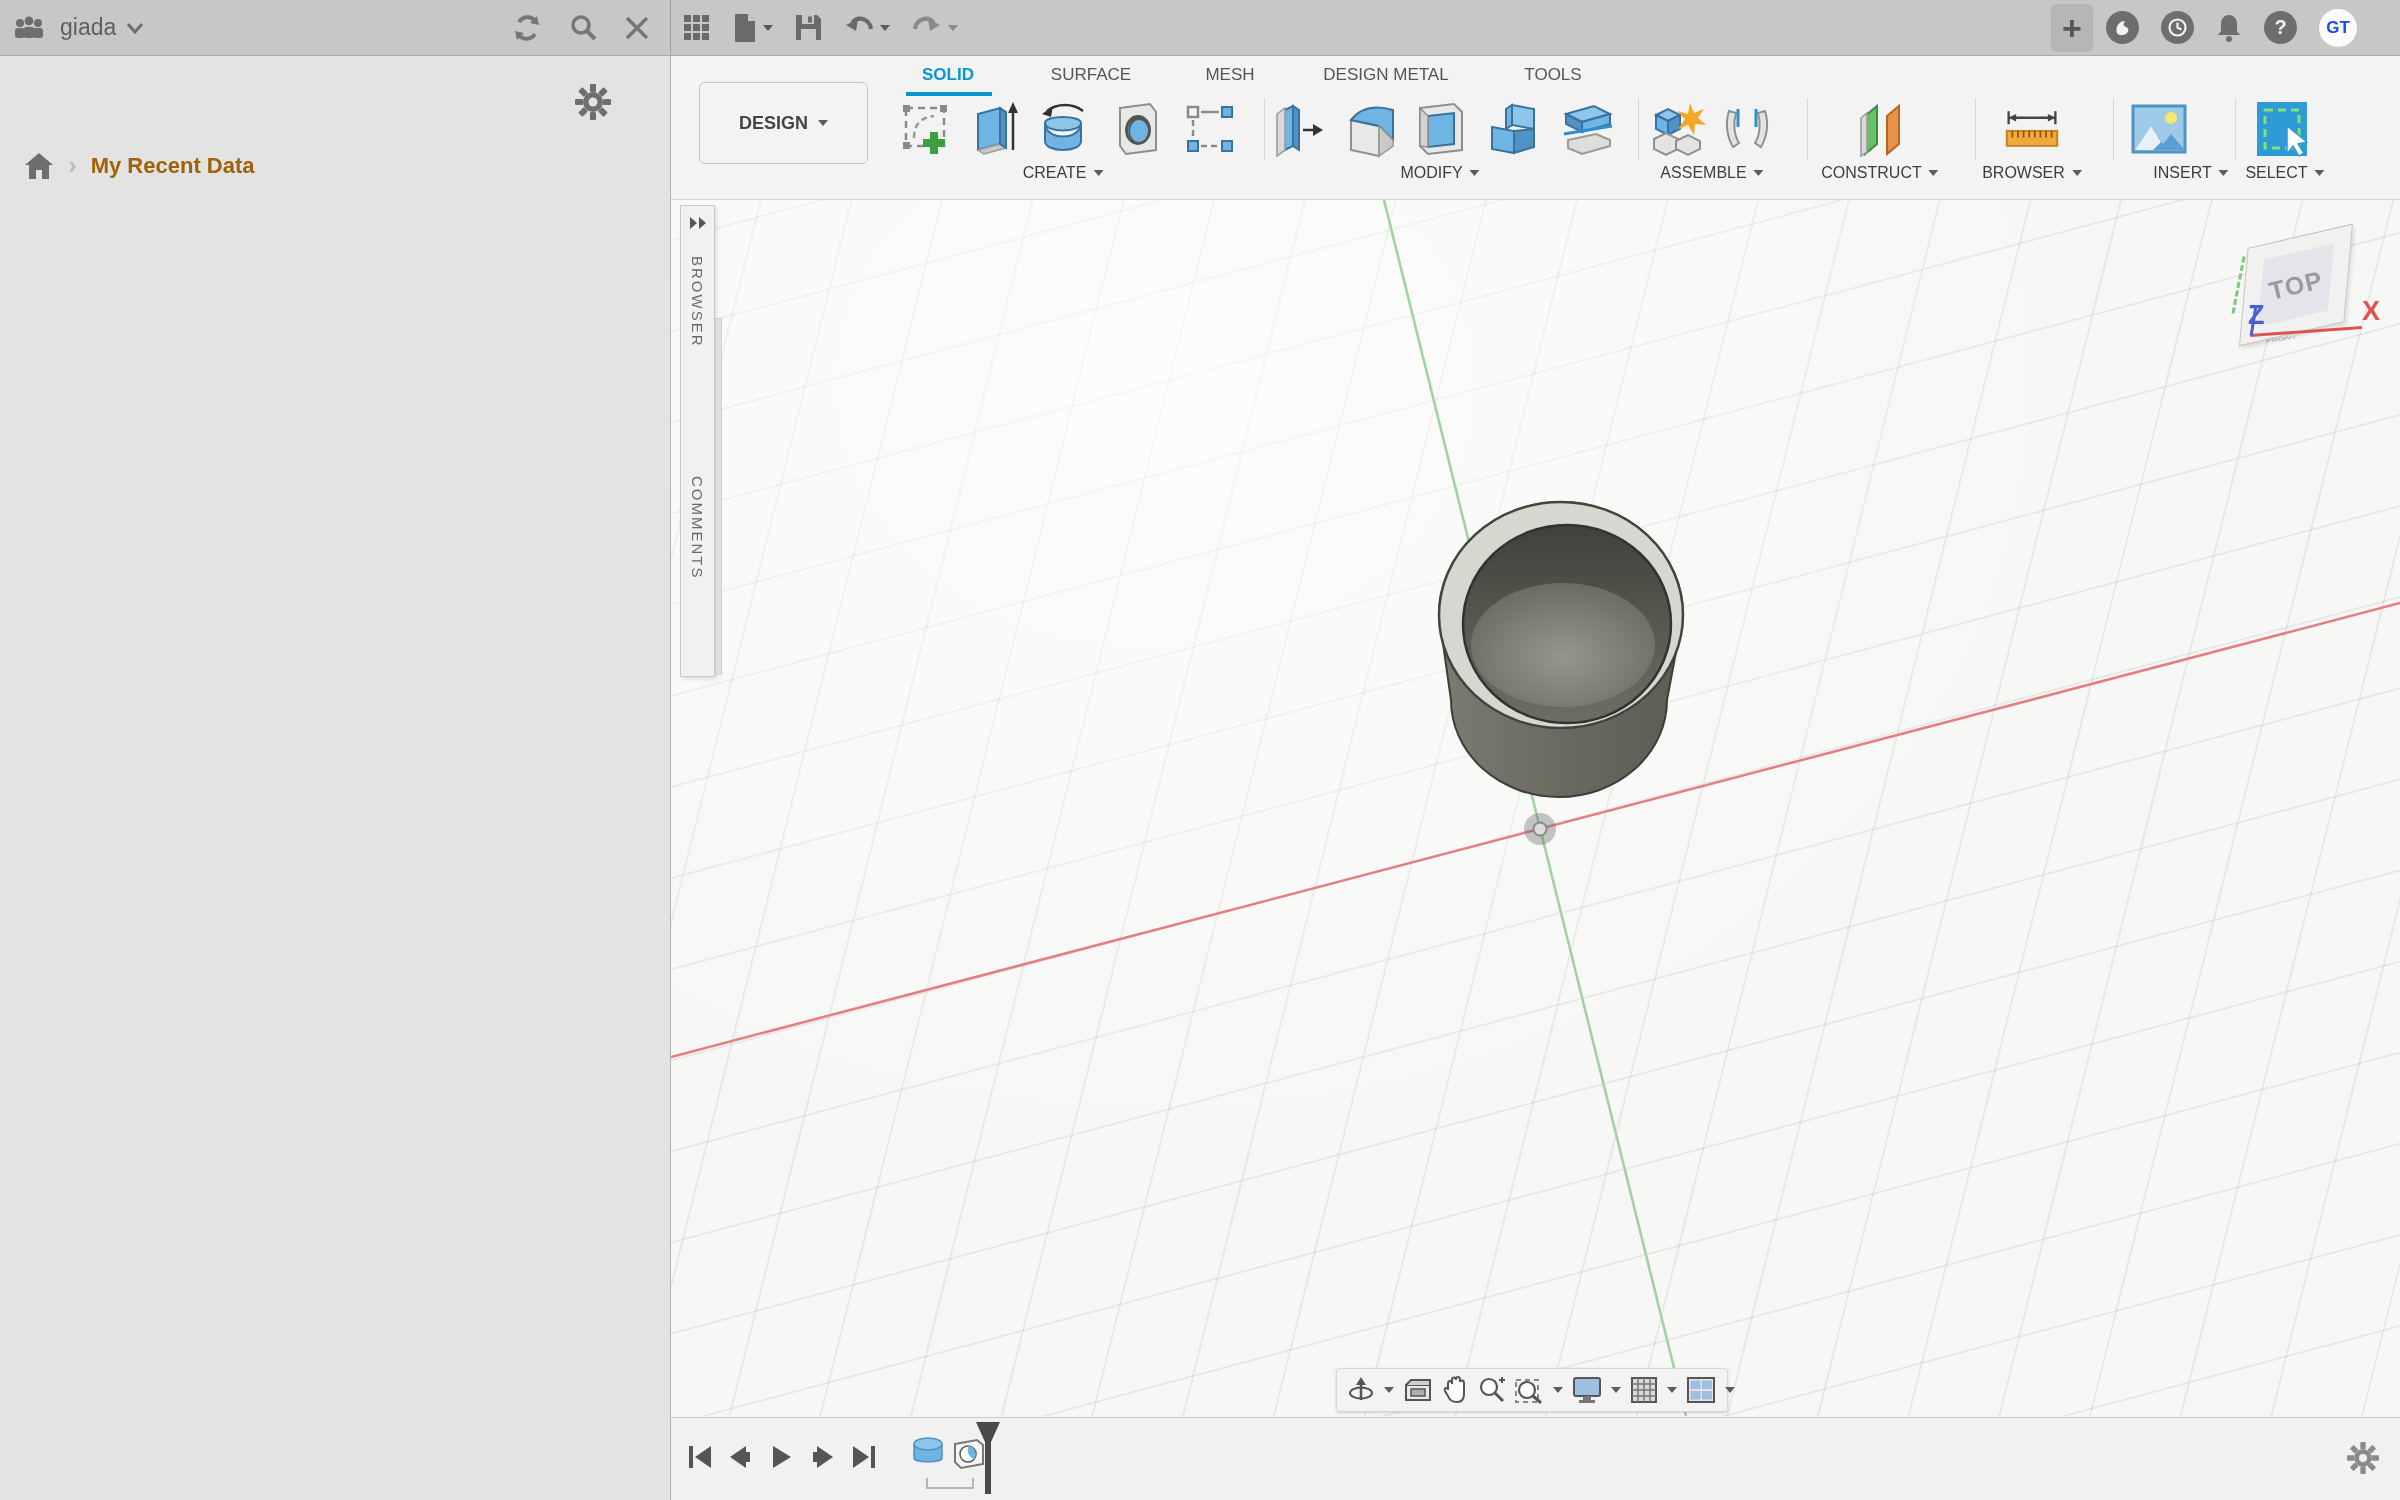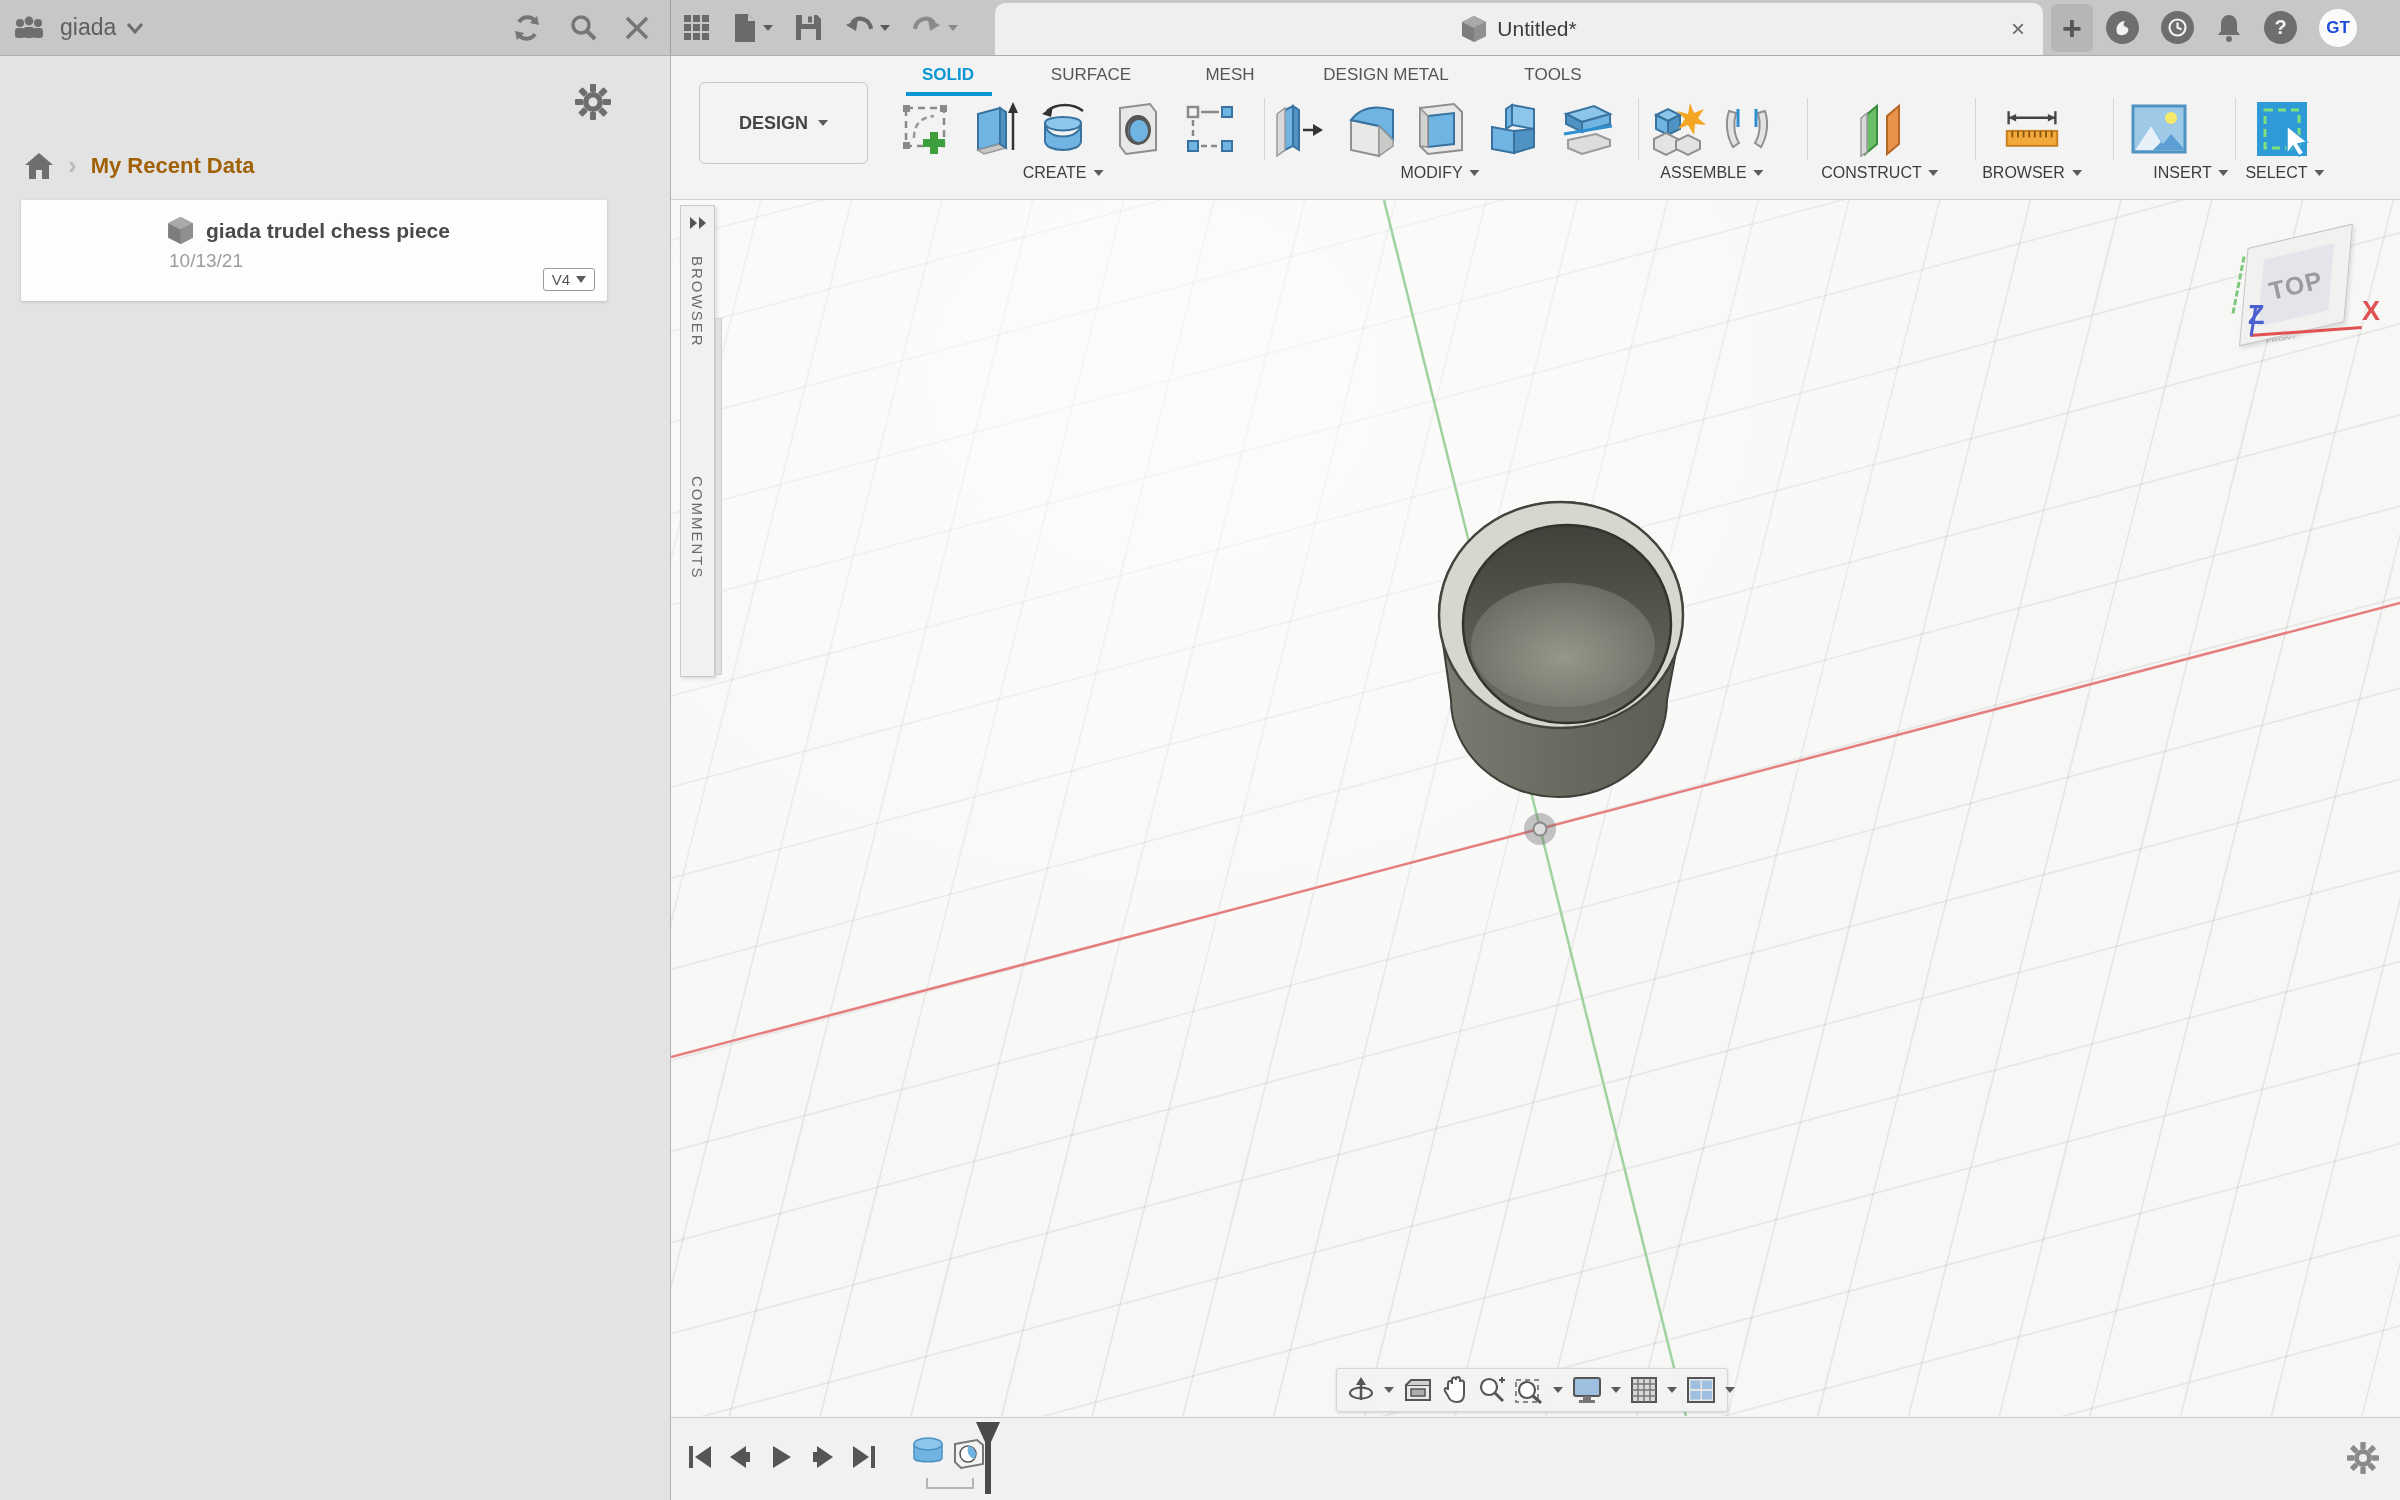--- a/index.html
+++ b/index.html
@@ -170,29 +170,20 @@
     </span>
     <span style="display:flex;align-items:center;gap:6px">
       <svg width="30" height="26" viewBox="0 0 30 26">
         <path d="M22 8 C16 0 4 4 3 14" fill="none" stroke="#8a8a8a" stroke-width="4"></path>
         <polygon points="28,10 16,4 18,16" fill="#8a8a8a"></polygon>
       </svg>
         <span class="caret sm" style="border-top-color:#8a8a8a"></span>
     </span>
   </div>
 
-  <div class="abs doc-tab">
-    <svg width="26" height="28" viewBox="0 0 26 28">
-      <path d="M13 1 L25 7 L25 21 L13 27 L1 21 L1 7 Z" fill="#7d7d7d"></path>
-      <path d="M13 1 L25 7 L13 13 L1 7 Z" fill="#a9a9a9"></path>
-      <path d="M13 13 L25 7 L25 21 L13 27 Z" fill="#8f8f8f"></path>
-    </svg>
-    <span class="doc-tab-title">Untitled*</span>
-    <span class="tab-close">×</span>
-  </div>
 
   <div class="abs newtab-btn">+</div>
 
   <div class="abs right-icons">
     <span class="circle-icon">
       <svg width="19" height="19" viewBox="0 0 19 19">
           <path d="M4 15 C2 9 6 3 12 3 C10 6 10 8 13 9 C16 10 16 13 14 15 C11 18 6 18 4 15 Z" fill="#f2f2f2"></path>
         </svg>
     </span>
     <span class="circle-icon">
@@ -234,35 +225,20 @@
 
   <div class="abs breadcrumb">
     <svg width="30" height="28" viewBox="0 0 30 28">
       <path d="M15 1 L29 13 L25 13 L25 27 L5 27 L5 13 L1 13 Z" fill="#6e6e6e"></path>
       <rect x="12" y="18" width="6" height="9" fill="#e3e3e3"></rect>
     </svg>
     <span class="crumb-chev">›</span>
     <span class="breadcrumb-label">My Recent Data</span>
   </div>
 
-  <div class="abs item-card">
-    <div class="item-title-row">
-      <svg width="27" height="29" viewBox="0 0 26 28">
-        <path d="M13 1 L25 7 L25 21 L13 27 L1 21 L1 7 Z" fill="#7d7d7d"></path>
-        <path d="M13 1 L25 7 L13 13 L1 7 Z" fill="#a9a9a9"></path>
-        <path d="M13 13 L25 7 L25 21 L13 27 Z" fill="#8f8f8f"></path>
-      </svg>
-      <span class="item-title">giada trudel chess piece</span>
-    </div>
-    <span class="item-date">10/13/21</span>
-    <span class="ver-btn">
-      <span>V4</span>
-      <span class="caret sm" style="border-top-width:7px"></span>
-    </span>
-  </div>
 </div>
 
 <div class="abs ribbon">
   <div class="abs ws-btn">
     <span>DESIGN</span>
     <span class="caret sm"></span>
   </div>
 
   <div class="abs rtab active" style="left:277px">SOLID</div>
   <div class="abs rtab" style="left:420px">SURFACE</div>

